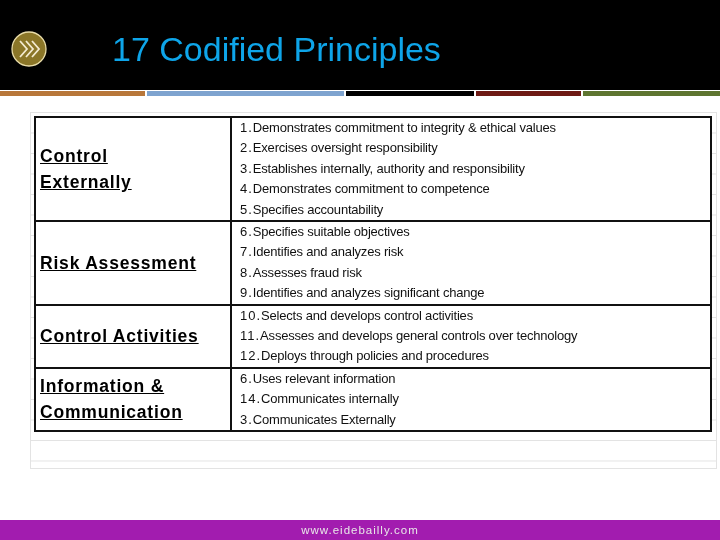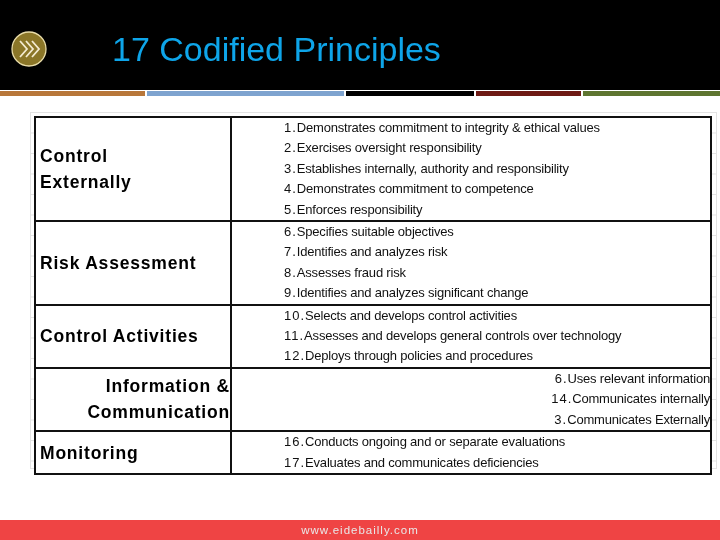--- a/index.html
+++ b/index.html
@@ -7,25 +7,25 @@
   .header { position:absolute; left:0; top:0; width:720px; height:90px; background:#000; }
   .logo { position:absolute; left:11px; top:31px; width:36px; height:36px; }
   .title { position:absolute; left:64px; top:26px; color:#0ea5e9; font-size:34px; line-height:46px; letter-spacing:0px; white-space:nowrap;margin-left:48px; }
   .bars { position:absolute; left:0; top:90px; width:720px; height:6px; background:#fff; }
   .bar { position:absolute; top:1px; height:5px; }
   .grid-bg { position:absolute; left:30px; top:112px; width:686px; height:356px;
      background-image: linear-gradient(to right, #e3e3e3 1px, transparent 1px), linear-gradient(to bottom, #e3e3e3 1px, transparent 1px);
      background-size: 686px 20.5px, 684px 20.5px; border-right:1px solid #e3e3e3; border-bottom:1px solid #e3e3e3;}
   table.principles { position:absolute; left:34px; top:116px; width:678px; border-collapse:collapse; background:#fff; }
   table.principles td { border:2px solid #111; vertical-align:middle; padding:0; }
-  td.component { width:190px; padding-left:4px !important; font-weight:bold; font-size:17.5px; letter-spacing:0.8px; line-height:26px; color:#000; }
+  td.component { width:190px; padding-left:4px !important; font-weight:bold; font-size:17.5px; letter-spacing:0.8px; line-height:26px; color:#000;text-decoration:underline; }
   td.items { padding-left:8px !important; }
-  .item { font-size:13px; line-height:20.4px; color:#111; white-space:nowrap; letter-spacing:-0.2px;margin-left:44px; }
+  .item { font-size:13px; line-height:20.4px; color:#111; white-space:nowrap; letter-spacing:-0.2px; }
   .item .num { letter-spacing:1px; }
-  .footer { position:absolute; left:0; top:520px; width:720px; height:20px; background:#ef4444; color:#e8e8e8; font-size:11.5px; text-align:center; line-height:20px; letter-spacing:1px; }
+  .footer { position:absolute; left:0; top:520px; width:720px; height:20px; background:#a21caf; color:#e8e8e8; font-size:11.5px; text-align:center; line-height:20px; letter-spacing:1px; }
 </style>
 </head>
 <body>
 
 <div class="header">
   <svg class="logo" viewBox="0 0 36 36">
     <circle cx="18" cy="18" r="17" fill="#8b7628" stroke="#e9dca8" stroke-width="1.3"></circle>
     <polyline points="9,10 16,18 9,26" fill="none" stroke="#f3ead0" stroke-width="1.8"></polyline>
     <polyline points="15,10 22,18 15,26" fill="none" stroke="#f3ead0" stroke-width="1.8"></polyline>
     <polyline points="21,10 28,18 21,26" fill="none" stroke="#f3ead0" stroke-width="1.8"></polyline>
@@ -48,21 +48,21 @@
       <tr style="height:101px;">
     <td class="component">
       <div>Control</div>
       <div>Externally</div>
     </td>
     <td class="items">
       <div class="item"><span class="num">1.</span><span>Demonstrates commitment to integrity &amp; ethical values</span></div>
       <div class="item"><span class="num">2.</span><span>Exercises oversight responsibility</span></div>
       <div class="item"><span class="num">3.</span><span>Establishes internally, authority and responsibility</span></div>
       <div class="item"><span class="num">4.</span><span>Demonstrates commitment to competence</span></div>
-      <div class="item"><span class="num">5.</span><span>Enforces responsibility</span></div>
+      <div class="item"><span class="num">5.</span><span>Specifies accountability</span></div>
     </td>
   </tr>
   <tr style="height:81px;">
     <td class="component">
       <div>Risk Assessment</div>
     </td>
     <td class="items">
       <div class="item"><span class="num">6.</span><span>Specifies suitable objectives</span></div>
       <div class="item"><span class="num">7.</span><span>Identifies and analyzes risk</span></div>
       <div class="item"><span class="num">8.</span><span>Assesses fraud risk</span></div>
@@ -72,38 +72,29 @@
   <tr style="height:62px;">
     <td class="component">
       <div>Control Activities</div>
     </td>
     <td class="items">
       <div class="item"><span class="num">10.</span><span>Selects and develops control activities</span></div>
       <div class="item"><span class="num">11.</span><span>Assesses and develops general controls over technology</span></div>
       <div class="item"><span class="num">12.</span><span>Deploys through policies and procedures</span></div>
     </td>
   </tr>
-  <tr style="height:62px;text-align:right;">
+  <tr style="height:62px;">
     <td class="component">
       <div>Information &amp;</div>
       <div>Communication</div>
     </td>
     <td class="items">
       <div class="item"><span class="num">6.</span><span>Uses relevant information</span></div>
       <div class="item"><span class="num">14.</span><span>Communicates internally</span></div>
       <div class="item"><span class="num">3.</span><span>Communicates Externally</span></div>
     </td>
   </tr>
-  <tr style="height:42px;">
-    <td class="component">
-      <div>Monitoring</div>
-    </td>
-    <td class="items">
-      <div class="item"><span class="num">16.</span><span>Conducts ongoing and or separate evaluations</span></div>
-      <div class="item"><span class="num">17.</span><span>Evaluates and communicates deficiencies</span></div>
-    </td>
-  </tr>
 </tbody>
   </table>
 
 <div class="footer">
   <span>www.eidebailly.com</span>
 </div>
 
 </body></html>

